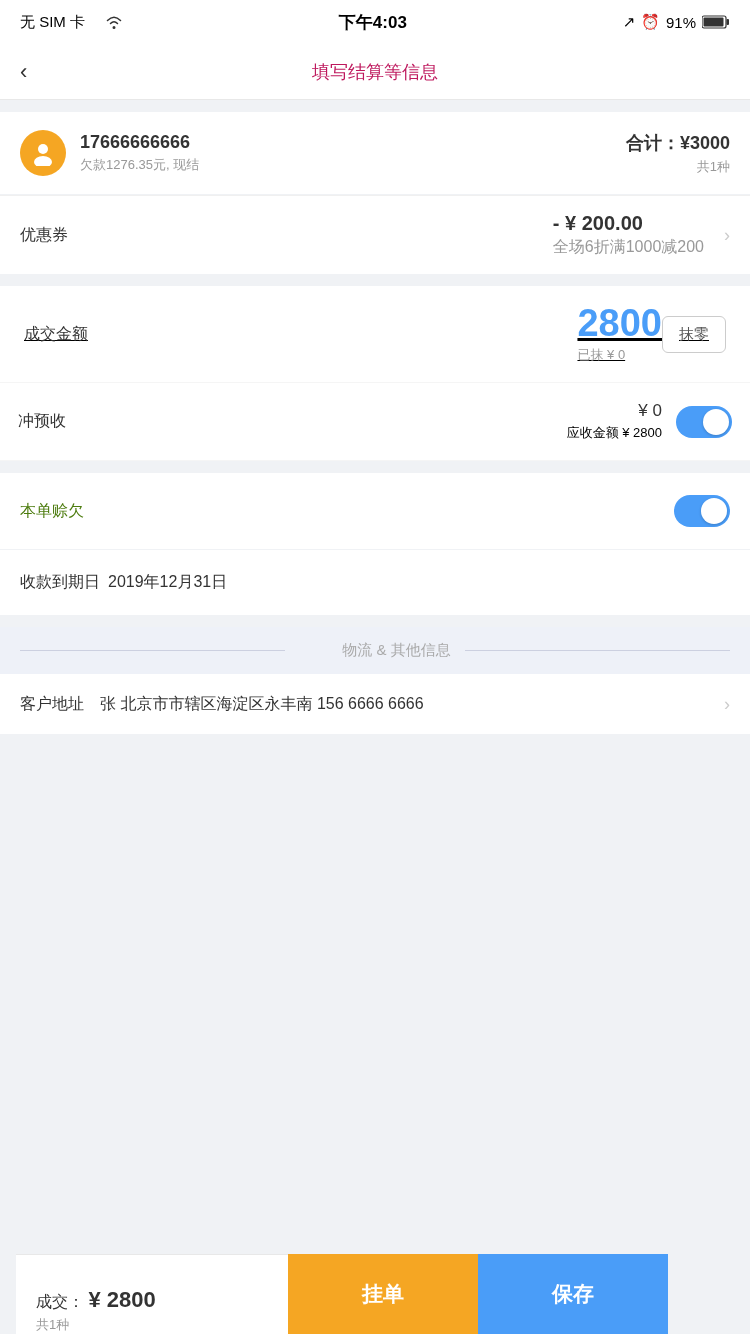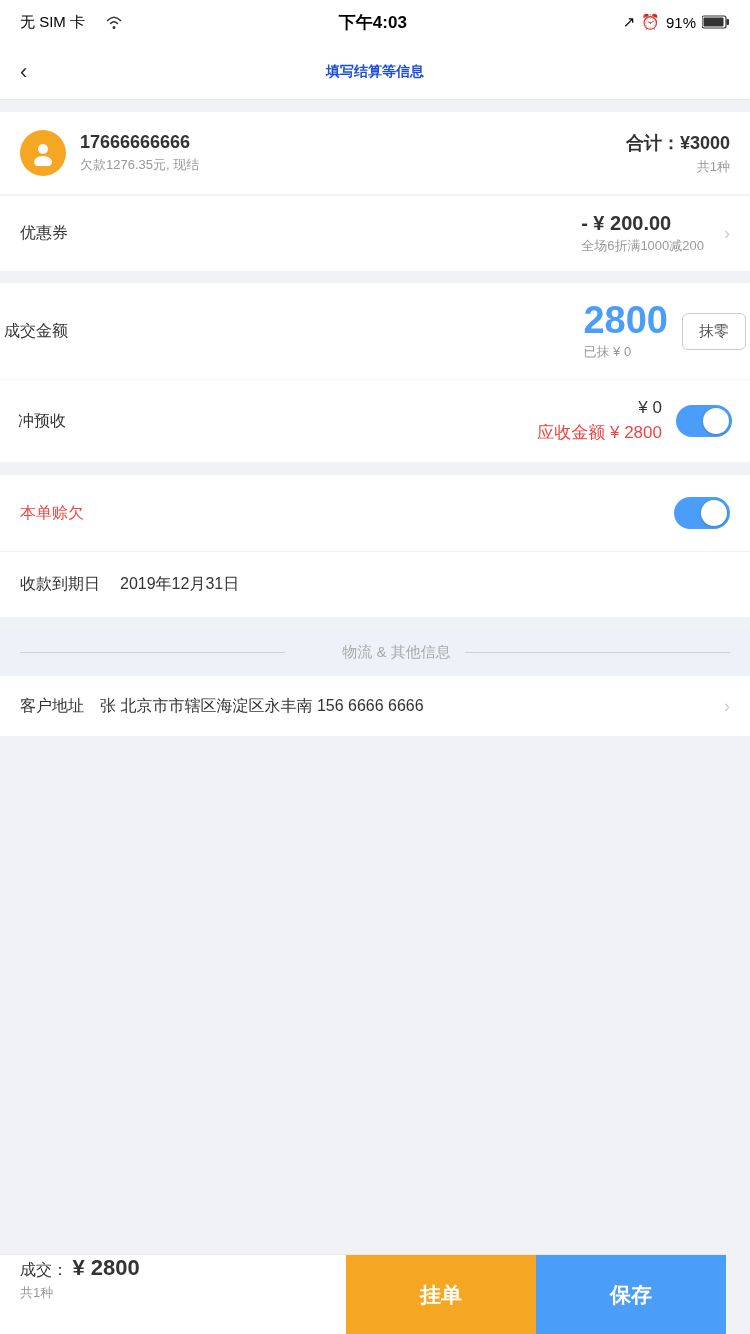--- a/index.html
+++ b/index.html
@@ -39,23 +39,23 @@
       border-bottom: 1px solid #e8e8e8;
     }
     .nav-back {
       position: absolute;
       left: 20px;
       font-size: 22px;
       color: #333;
       cursor: pointer;
     }
     .nav-title {
-      font-size: 14px;
-      font-weight: 700;
-      color: #1d4ed8;
+      font-size: 18px;
+      font-weight: 400;
+      color: #be185d;
     }
 
     
     .customer-card {
       background: #fff;
       margin: 12px 0 0 0;
       padding: 18px 20px;
       display: flex;
       align-items: center;
       justify-content: space-between;
@@ -81,44 +81,45 @@
       margin-top: 1px;
       padding: 16px 20px;
       display: flex;
       align-items: center;
       justify-content: space-between;
       border-top: 1px solid #f0f0f0;
     }
     .coupon-label { font-size: 16px; color: #333; }
     .coupon-right { display: flex; align-items: center; gap: 20px; }
     .coupon-discount { font-size: 20px; font-weight: 600; color: #333; }
-    .coupon-desc { font-size: 13px; color: #999; margin-top: 2px; text-align: right; }
+    .coupon-desc { font-size: 16px; color: #999; margin-top: 2px; text-align: right; }
     .coupon-arrow { font-size: 18px; color: #ccc; }
 
     
     .divider-gray {
       height: 12px;
       background: #f0f2f5;
     }
 
     
     .section {
       background: #fff;
     }
     .row-label { font-size: 16px; color: #333; }
 
     
     .deal-amount-row {
-      padding: 18px 4px;
+      padding: 18px 24px;
       display: flex;
       align-items: center;
       justify-content: space-between;
       border-bottom: 1px solid #f5f5f5;
-    }
-    .deal-right { display: flex; align-items: center; gap: 14px; }
+      text-decoration: underline;
+    }
+    .deal-right { display: flex; align-items: center; }
     .deal-amount-val { font-size: 38px; font-weight: 700; color: #4a9df8; line-height: 1; }
     .deal-sub { font-size: 13px; color: #999; margin-top: 4px; }
     .round-zero-btn {
       border: 1px solid #ccc;
       border-radius: 6px;
       padding: 8px 16px;
       font-size: 15px;
       color: #555;
       background: #fff;
       cursor: pointer;
@@ -129,21 +130,21 @@
     .prepay-row {
       padding: 18px 18px;
       display: flex;
       align-items: center;
       justify-content: space-between;
       border-bottom: 1px solid #f5f5f5;
     }
     .prepay-right { display: flex; align-items: center; gap: 14px; }
     .prepay-amount { text-align: right; }
     .prepay-val { font-size: 17px; color: #333; font-weight: 500; }
-    .prepay-sub { font-size: 17px; color: #ef4444; margin-top: 3px; }
+    .prepay-sub { font-size: 13px; color: #000000; margin-top: 3px; }
 
     
     .toggle {
       width: 56px; height: 32px;
       border-radius: 16px;
       background: #4a9df8;
       position: relative;
       cursor: pointer;
       flex-shrink: 0;
     }
@@ -157,28 +158,28 @@
       box-shadow: 0 1px 3px rgba(0,0,0,0.2);
     }
 
     
     .debt-row {
       padding: 22px 20px;
       display: flex;
       align-items: center;
       justify-content: space-between;
     }
-    .debt-label { font-size: 16px; color: #ef4444; }
+    .debt-label { font-size: 16px; color: #4d7c0f; }
 
     
     .due-date-row {
       padding: 22px 20px;
       display: flex;
       align-items: center;
-      gap: 20px;
+      gap: 8px;
     }
     .due-date-label { font-size: 16px; color: #333; }
     .due-date-val { font-size: 16px; color: #333; }
 
     
     .logistics-header {
       background: #eef1f8;
       padding: 14px 20px;
       display: flex;
       align-items: center;
@@ -203,26 +204,26 @@
     
     .gray-space {
       background: #f0f2f5;
       height: 160px;
     }
 
     
     .bottom-bar {
       position: fixed;
       bottom: 0;
-      left: 0;
-      width: 726px;
+      left: 16px;
+      width: 652px;
       height: 80px;
       background: #fff;
       display: flex;
-      align-items: flex-start;
+      align-items: flex-end;
       border-top: 1px solid #e8e8e8;
     }
     .bottom-info {
       flex: 1;
       padding: 0 20px;
     }
     .bottom-deal { font-size: 16px; color: #333; }
     .bottom-count { font-size: 13px; color: #999; margin-top: 3px; }
     .bottom-deal-val { font-size: 22px; font-weight: 700; color: #333; }
     .btn-pending {

